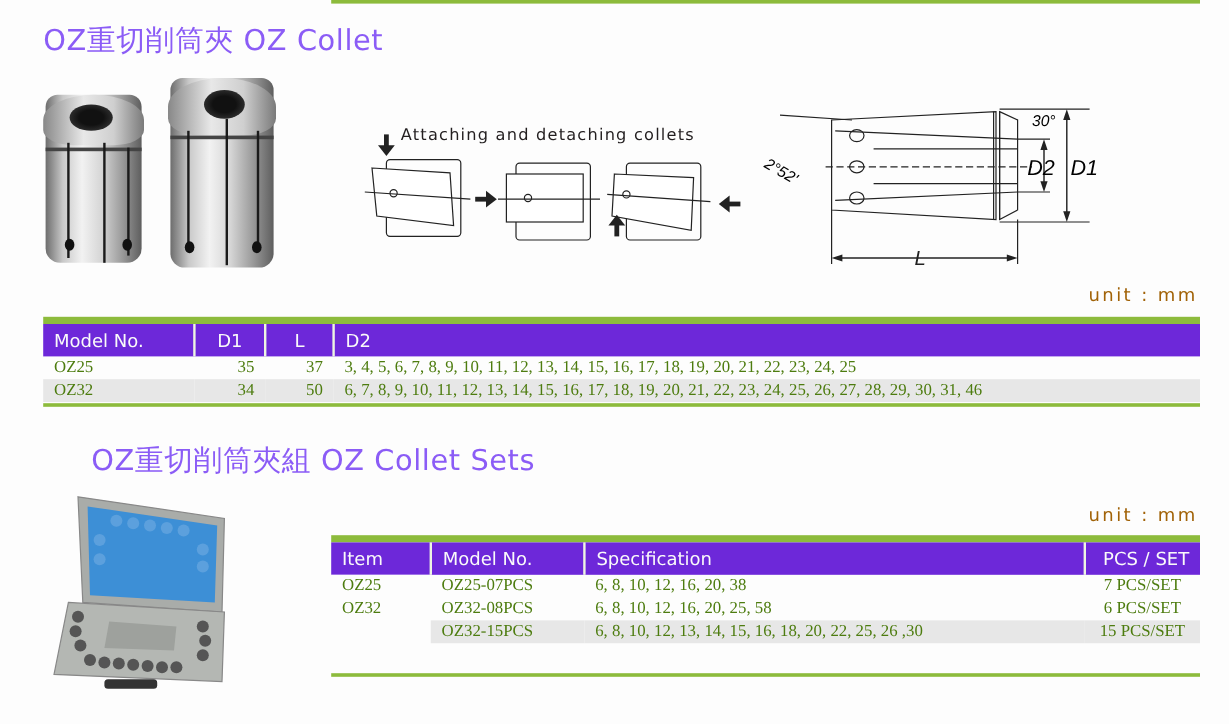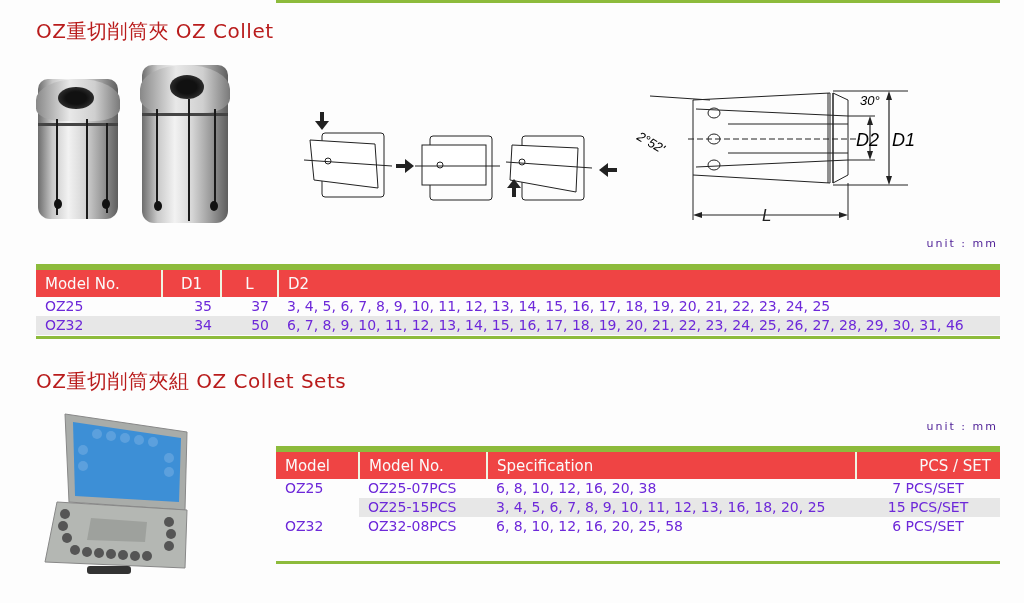--- a/index.html
+++ b/index.html
@@ -1,25 +1,25 @@
 <!DOCTYPE html>
 <html><head>
 <meta charset="utf-8">
 <style>
   * { box-sizing: border-box; margin: 0; padding: 0; }
   html, body { width: 1024px; height: 603px; background: #fdfdfd; overflow: hidden; }
   body { position: relative; font-family: "DejaVu Sans", "Liberation Sans", sans-serif; color: #231f20; }
 
   .top-bar { position: absolute; left: 276px; top: 0; width: 724px; height: 3px; background: #8dbb3c; }
 
-  .section-title { position: absolute; left: 36px; font-size: 20px; letter-spacing: 0.5px; color: #b91c1c; white-space: nowrap; }
+  .section-title { position: absolute; left: 36px; font-size: 24px; letter-spacing: 0.5px; color: #8b5cf6; white-space: nowrap; }
   .title1 { top: 18px; }
-  .title2 { top: 368px; }
-
-  .unit { position: absolute; font-size: 11px; letter-spacing: 2px; color: #4c1d95; white-space: nowrap; }
+  .title2 { top: 368px; margin-left: 40px; }
+
+  .unit { position: absolute; font-size: 15px; letter-spacing: 2px; color: #a16207; white-space: nowrap; }
   .unit1 { right: 26px; top: 237px; }
   .unit2 { right: 26px; top: 420px; }
 
   
   .collets { position: absolute; left: 30px; top: 65px; width: 200px; height: 160px; }
   .collet { position: absolute; border-radius: 10px 10px 12px 12px;
             background: linear-gradient(90deg, #6d6d6d 0%, #c9c9c9 18%, #f2f2f2 38%, #d6d6d6 58%, #9a9a9a 80%, #5e5e5e 100%); }
   .collet .top { position: absolute; left: -2px; right: -2px; top: 0; border-radius: 50% 50% 30% 30%;
                  background: linear-gradient(90deg, #888 0%, #e8e8e8 40%, #cfcfcf 70%, #7a7a7a 100%); }
   .collet .hole { position: absolute; border-radius: 50%; background: radial-gradient(#111 40%, #444 100%); }
@@ -32,36 +32,36 @@
   .attach-label { position: absolute; left: 34px; top: 5px; font-size: 13.5px; letter-spacing: 1px; white-space: nowrap; color: #231f20; }
   .attach svg { position: absolute; left: 0; top: 0; }
 
   
   .drawing { position: absolute; left: 620px; top: 75px; width: 320px; height: 160px; }
 
   
   table { border-collapse: collapse; position: absolute; font-size: 14px; }
   .tbl-top-rule { position: absolute; height: 6px; background: #8dbb3c; }
   .tbl-bot-rule { position: absolute; height: 3px; background: #8dbb3c; }
-  th { background: #ef4444; color: #fafafa; font-weight: normal; text-align: left; height: 27px; padding: 0 9px; font-size: 15px; border-left: 2px solid #eef5e2; }
+  th { background: #6d28d9; color: #fafafa; font-weight: normal; text-align: left; height: 27px; padding: 0 9px; font-size: 15px; border-left: 2px solid #eef5e2; }
   th:first-child { border-left: none; }
-  td { height: 19px; padding: 0 9px; color: #6d28d9; white-space: nowrap; font-size: 14px; line-height: 19px; }
+  td { height: 19px; padding: 0 9px; color: #4d7c0f; white-space: nowrap; font-size: 14px; line-height: 19px; font-family: Liberation Serif, serif; }
   tr.alt td { background: #e7e7e7; }
   td.ctr, th.ctr { text-align: center; }
 
   #t1 { left: 36px; top: 270px; width: 964px; }
   #t1 th:nth-child(1) { width: 126px; }
   #t1 th:nth-child(2) { width: 59px; }
   #t1 th:nth-child(3) { width: 57px; }
   #t1 td:nth-child(2), #t1 td:nth-child(3) { text-align: right; }
 
   #t2 { left: 276px; top: 452px; width: 724px; }
   #t2 th:nth-child(1) { width: 83px; }
   #t2 th:nth-child(2) { width: 128px; }
-  #t2 th:nth-child(4) { width: 144px; text-align: right; }
+  #t2 th:nth-child(4) { width: 96px; text-align: right; }
   #t2 td:nth-child(4) { text-align: center; }
   #t2 td.item-cell { background: #fdfdfd; }
 
   
   .case { position: absolute; left: 35px; top: 410px; width: 160px; height: 170px; }
 </style>
 </head>
 <body>
 
 <div class="top-bar"></div>
@@ -85,20 +85,21 @@
     <div class="ring" style="top:48px;"></div>
     <div class="slit" style="left:14px; top:44px; height:100px;"></div>
     <div class="slit" style="left:46px; top:34px; height:122px;"></div>
     <div class="slit" style="left:72px; top:44px; height:100px;"></div>
     <div class="dot" style="left:12px; top:136px;"></div>
     <div class="dot" style="left:68px; top:136px;"></div>
   </div>
 </div>
 
 <div class="attach">
+  <div class="attach-label">Attaching and detaching collets</div>
   <svg width="330" height="110" viewBox="0 0 330 110">
     <g fill="none" stroke="#222" stroke-width="1">
 
       <rect x="22" y="33" width="62" height="64" rx="3"></rect>
       <polygon points="10,40 75,44 78,88 14,80" fill="#fff"></polygon>
       <line x1="4" y1="60" x2="92" y2="66"></line>
       <circle cx="28" cy="61" r="3"></circle>
 
       <rect x="130" y="36" width="62" height="64" rx="3"></rect>
       <rect x="122" y="45" width="64" height="40" fill="#fff"></rect>
@@ -239,40 +240,40 @@
     <rect x="52" y="156" width="44" height="8" rx="3" fill="#333"></rect>
   </svg>
 </div>
 
 <div class="unit unit2">unit : mm</div>
 
 <div class="tbl-top-rule" style="left:276px; top:446px; width:724px;"></div>
 <table id="t2">
   <thead>
     <tr>
-      <th>Model</th>
+      <th>Item</th>
       <th>Model No.</th>
       <th>Specification</th>
       <th>PCS / SET</th>
     </tr>
   </thead>
   <tbody>
     <tr>
       <td class="item-cell">OZ25</td>
       <td>OZ25-07PCS</td>
       <td>6, 8, 10, 12, 16, 20, 38</td>
       <td>7 PCS/SET</td>
     </tr>
-    <tr class="alt">
-      <td class="item-cell"></td>
-      <td>OZ25-15PCS</td>
-      <td>3, 4, 5, 6, 7, 8, 9, 10, 11, 12, 13, 16, 18, 20, 25</td>
-      <td>15 PCS/SET</td>
-    </tr>
     <tr>
       <td class="item-cell">OZ32</td>
       <td>OZ32-08PCS</td>
       <td>6, 8, 10, 12, 16, 20, 25, 58</td>
       <td>6 PCS/SET</td>
     </tr>
+    <tr class="alt">
+      <td class="item-cell"></td>
+      <td>OZ32-15PCS</td>
+      <td>6, 8, 10, 12, 13, 14, 15, 16, 18, 20, 22, 25, 26 ,30</td>
+      <td>15 PCS/SET</td>
+    </tr>
   </tbody>
 </table>
 <div class="tbl-bot-rule" style="left:276px; top:561px; width:724px;"></div>
 
 </body></html>

